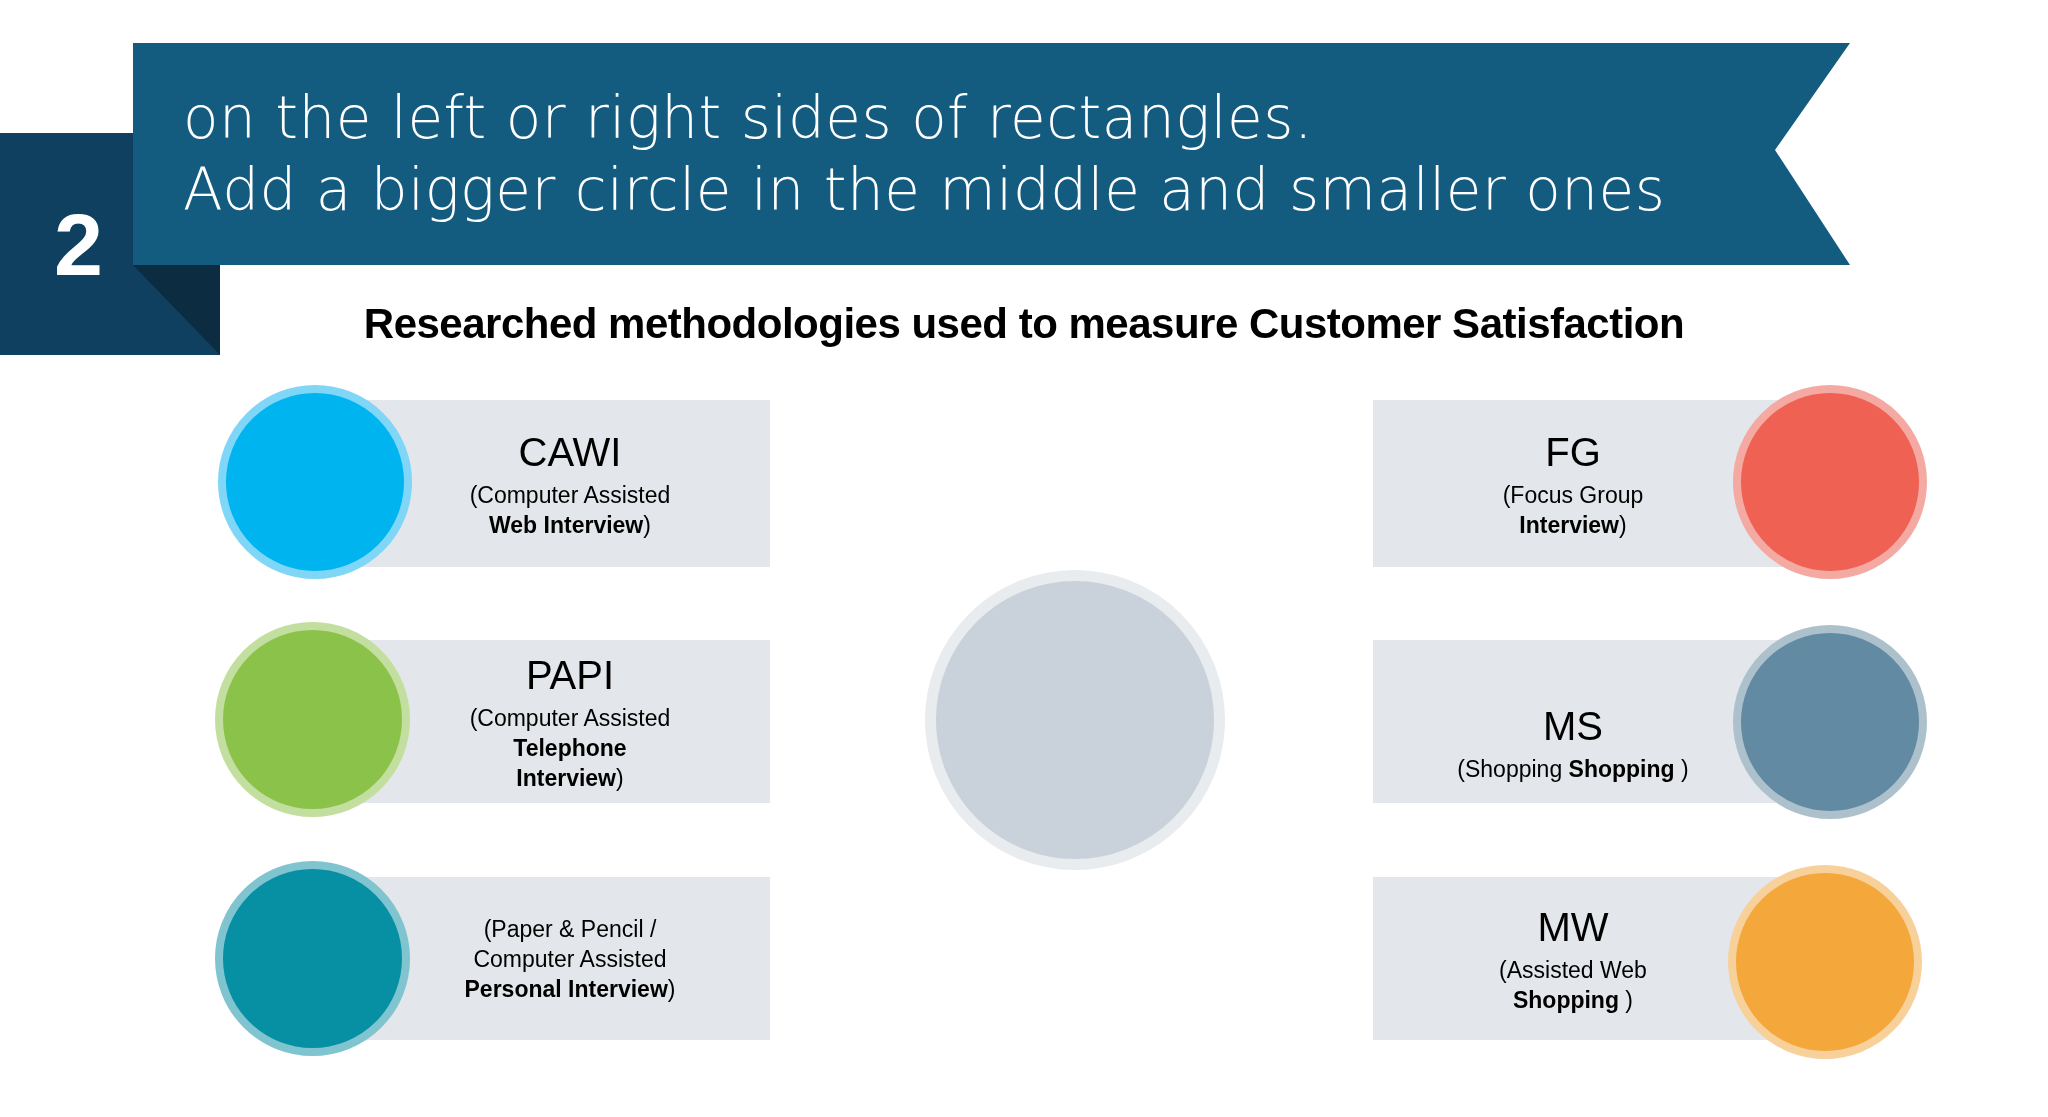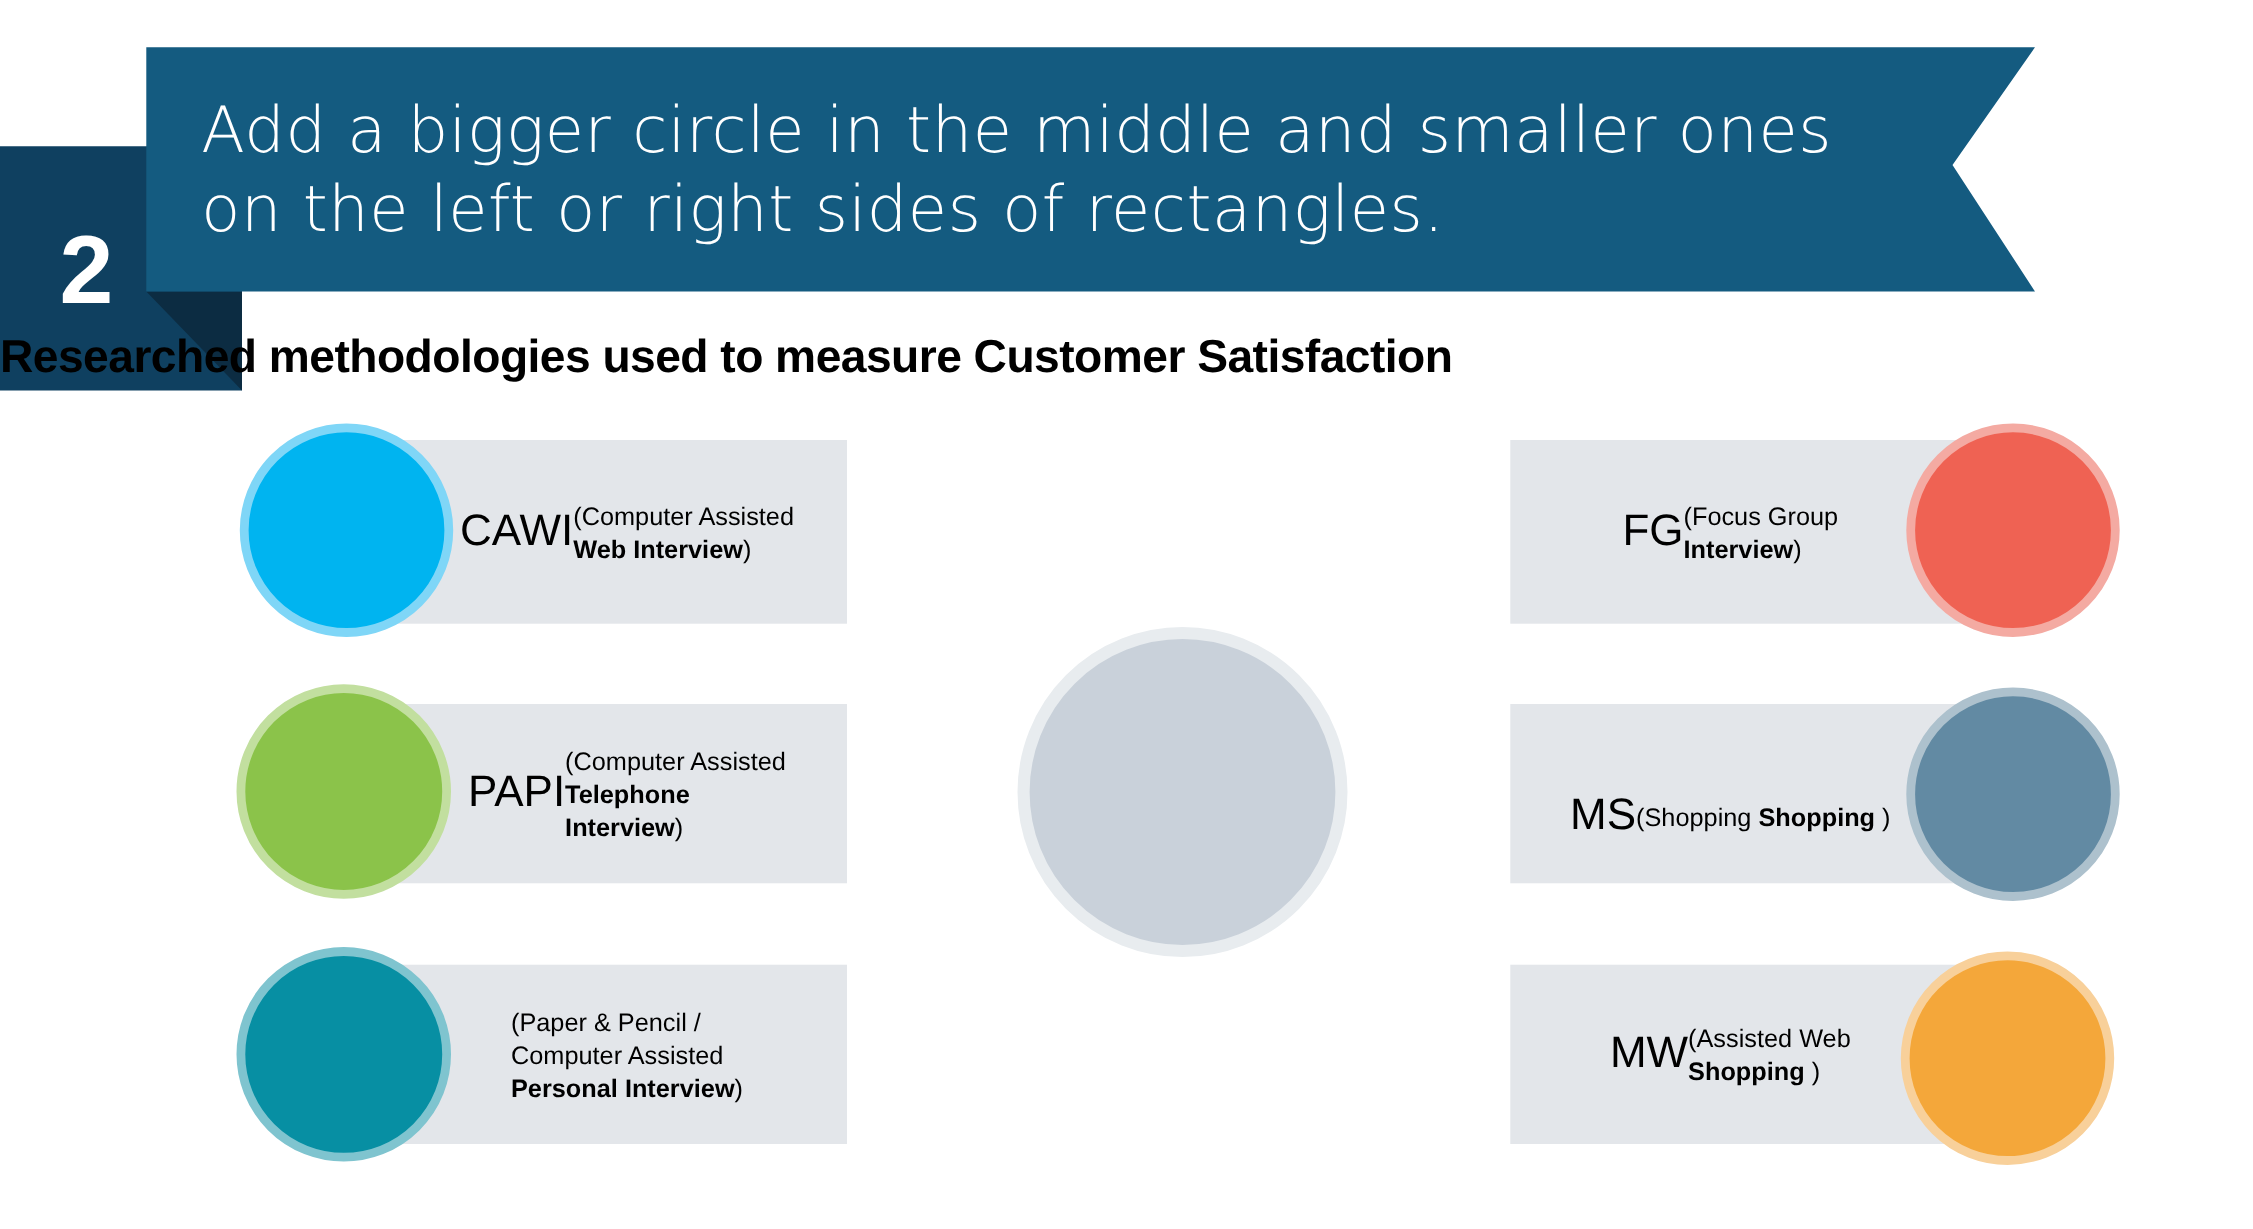--- a/index.html
+++ b/index.html
@@ -1,42 +1,42 @@
 <!DOCTYPE html>
 <html><head>
 <meta charset="utf-8">
 <style>
   html, body { margin: 0; padding: 0; }
   body { width: 2048px; height: 1117px; background: #ffffff; position: relative; overflow: hidden; font-family: "DejaVu Sans", sans-serif; }
   .abs { position: absolute; }
   #banner-svg { left: 0; top: 0; }
   .step-number { left: 0; top: 195px; width: 157px; text-align: center; color: #ffffff; font-family: "Liberation Sans", sans-serif; font-weight: bold; font-size: 88px; line-height: 100px; }
   .banner-title { left: 183px; top: 82px; width: 1560px; color: #ffffff; font-family: "DejaVu Sans", sans-serif; font-weight: 200; font-size: 58px; line-height: 72px; letter-spacing: 0.5px; }
-  .subtitle { left: 0; width: 2048px; top: 300px; font-family: "Liberation Sans", sans-serif; font-weight: bold; font-size: 42px; color: #000000; letter-spacing: -0.5px; }
+  .subtitle { left: 0; width: 2048px; top: 300px; text-align: center; font-family: "Liberation Sans", sans-serif; font-weight: bold; font-size: 42px; color: #000000; letter-spacing: -0.5px; }
   .rect { background: #e3e6ea; }
   .circle { border-radius: 50%; box-sizing: border-box; }
-  .label-block { display: flex; flex-direction: row; align-items: center; justify-content: center; color: #000000; font-family: "Liberation Sans", sans-serif; }
+  .label-block { display: flex; flex-direction: column; align-items: center; justify-content: center; text-align: center; color: #000000; font-family: "Liberation Sans", sans-serif; }
   .abbr { font-size: 40px; line-height: 48px; margin-bottom: 4px; }
   .desc { font-size: 23px; line-height: 30px; }
   .desc b { font-weight: bold; }
   .center-circle { left: 925px; top: 570px; width: 300px; height: 300px; background: #c9d1da; border: 11px solid #e8ecef; }
 </style>
 </head>
 <body>
 
 <svg id="banner-svg" class="abs" width="2048" height="370">
   <polygon points="0,133 220,133 220,355 0,355" fill="#0f4060"></polygon>
   <polygon points="133,265 220,265 220,355" fill="#0c2c42"></polygon>
   <polygon points="133,43 1850,43 1775,150 1850,265 133,265" fill="#145b80"></polygon>
 </svg>
 
 <div class="abs step-number">2</div>
 <div class="abs banner-title">
+  <div>on the left or right sides of rectangles.</div>
   <div>Add a bigger circle in the middle and smaller ones</div>
-  <div>on the left or right sides of rectangles.</div>
 </div>
 
 <div class="abs subtitle">Researched methodologies used to measure Customer Satisfaction</div>
 
 <div class="abs circle center-circle"></div>
 
 <div class="abs rect" style="left:300px;top:400px;width:470px;height:167px;"></div>
 <div class="abs label-block" style="left:400px;top:400px;width:340px;height:167px;">
   <div class="abbr">CAWI</div>
   <div class="desc">

